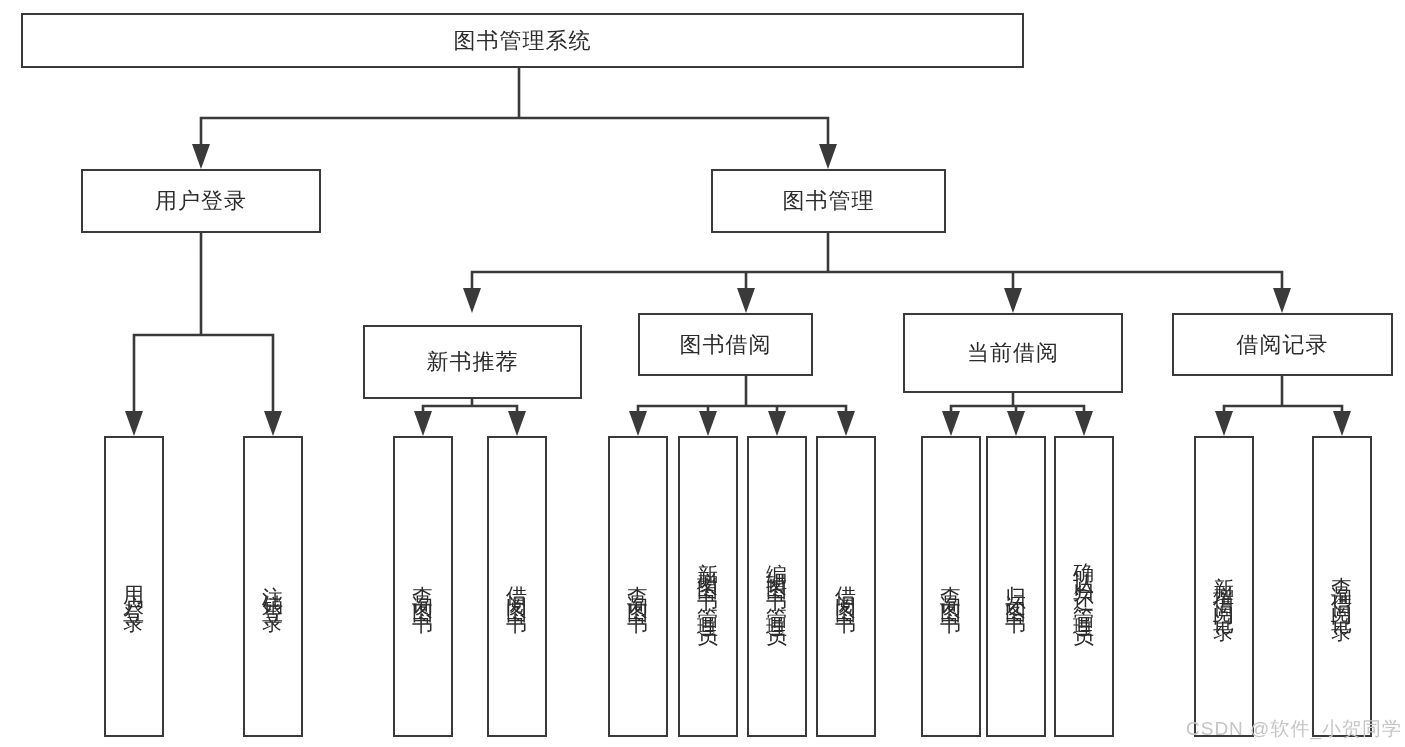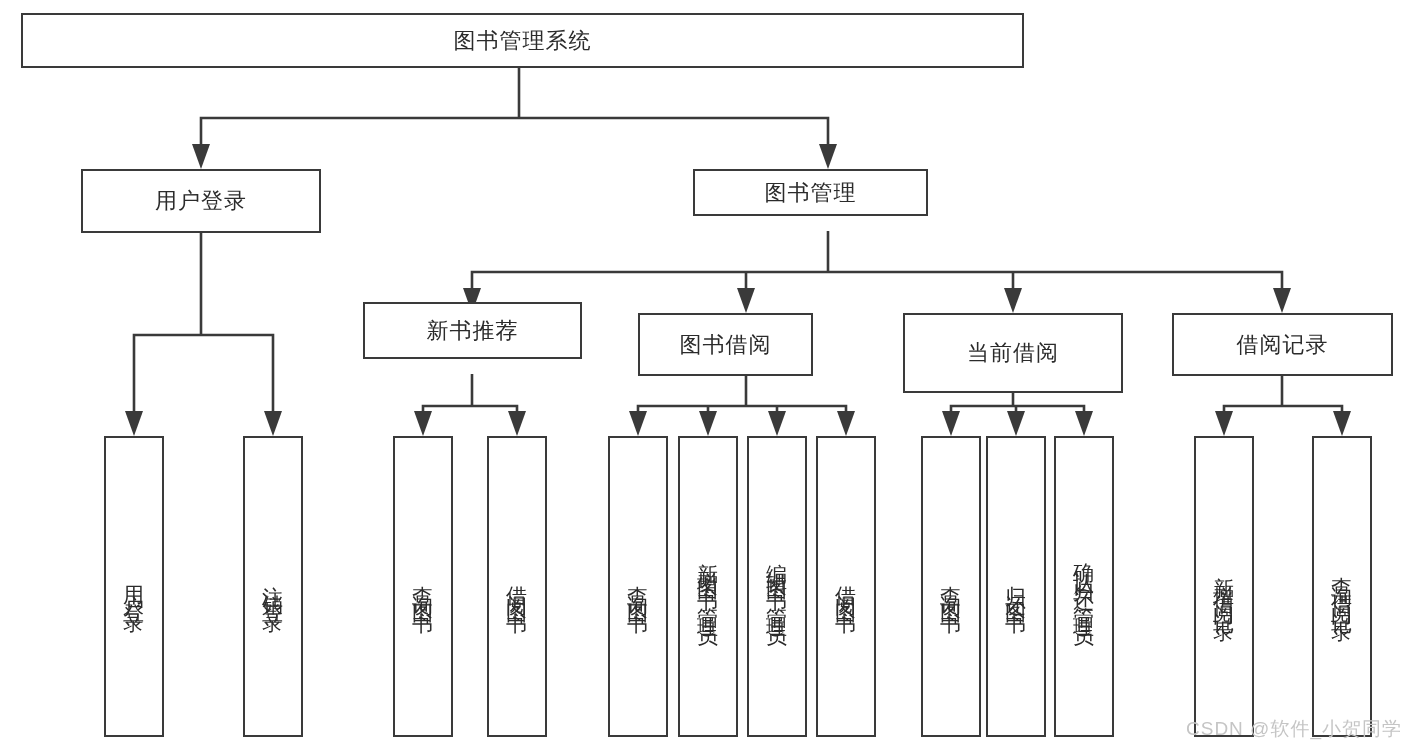--- a/index.html
+++ b/index.html
@@ -99,25 +99,25 @@
     <polygon points="1333,411 1351,411 1342,436"></polygon>
   </svg>
 
   <div class="box h" style="left:21px;top:13px;width:1003px;height:55px">
     <span>图书管理系统</span>
   </div>
 
   <div class="box h" style="left:81px;top:169px;width:240px;height:64px">
     <span>用户登录</span>
   </div>
-  <div class="box h" style="left:693px;top:169px;width:235px;height:47px">
+  <div class="box h" style="left:711px;top:169px;width:235px;height:64px">
     <span>图书管理</span>
   </div>
 
-  <div class="box h" style="left:363px;top:302px;width:219px;height:57px">
+  <div class="box h" style="left:363px;top:325px;width:219px;height:74px">
     <span>新书推荐</span>
   </div>
   <div class="box h" style="left:638px;top:313px;width:175px;height:63px">
     <span>图书借阅</span>
   </div>
   <div class="box h" style="left:903px;top:313px;width:220px;height:80px">
     <span>当前借阅</span>
   </div>
   <div class="box h" style="left:1172px;top:313px;width:221px;height:63px">
     <span>借阅记录</span>

